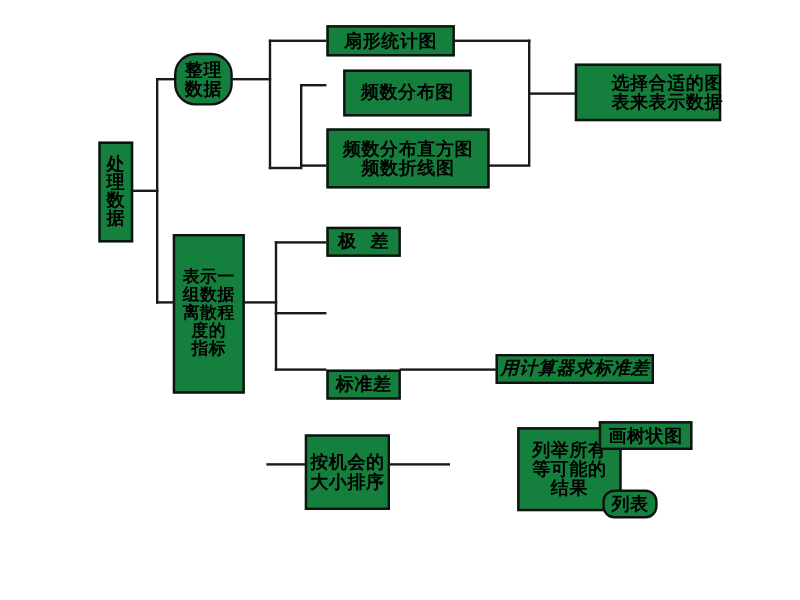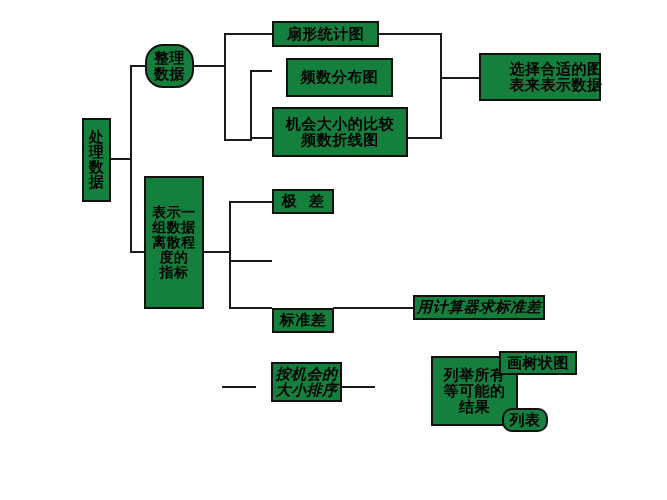--- a/index.html
+++ b/index.html
@@ -111,30 +111,30 @@
 
   <div class="node s15" style="left:272px; top:21px; width:107px; height:26px;">
     <span class="ln">扇形统计图</span>
   </div>
 
   <div class="node s15" style="left:270px; top:58px; width:107px; height:39px;margin-left:16px;">
     <span class="ln">频数分布图</span>
   </div>
 
   <div class="node s15" style="left:272px; top:107px; width:136px; height:50px;">
-    <span class="ln">机会大小的比较</span>
+    <span class="ln">频数分布直方图</span>
     <span class="ln">频数折线图</span>
   </div>
 
   <div class="node s15" style="left:479px; top:53px; width:122px; height:48px;padding-left:32px;">
     <span class="ln">选择合适的图</span>
     <span class="ln">表来表示数据</span>
   </div>
 
-  <div class="node s14" style="left:144px; top:176px; width:60px; height:133px;">
+  <div class="node s14" style="left:144px; top:195px; width:60px; height:133px;">
     <span class="ln">表示一</span>
     <span class="ln">组数据</span>
     <span class="ln">离散程</span>
     <span class="ln">度的</span>
     <span class="ln">指标</span>
   </div>
 
   <div class="node s15" style="left:272px; top:189px; width:62px; height:25px;">
     <span class="ln">极  差</span>
   </div>
@@ -142,21 +142,21 @@
 
   <div class="node s15" style="left:272px; top:308px; width:62px; height:25px;">
     <span class="ln">标准差</span>
   </div>
 
   <div class="node s15" style="left:413px; top:295px; width:132px; height:25px;font-style:italic;">
     <span class="ln">用计算器求标准差</span>
   </div>
 
 
-  <div class="node s15" style="left:271px; top:362px; width:71px; height:40px;font-style:italic;">
+  <div class="node s15" style="left:254px; top:362px; width:71px; height:63px;">
     <span class="ln">按机会的</span>
     <span class="ln">大小排序</span>
   </div>
 
   <div class="node s15" style="left:394px; top:356px; width:87px; height:70px;margin-left:37px;">
     <span class="ln">列举所有</span>
     <span class="ln">等可能的</span>
     <span class="ln">结果</span>
   </div>
 

